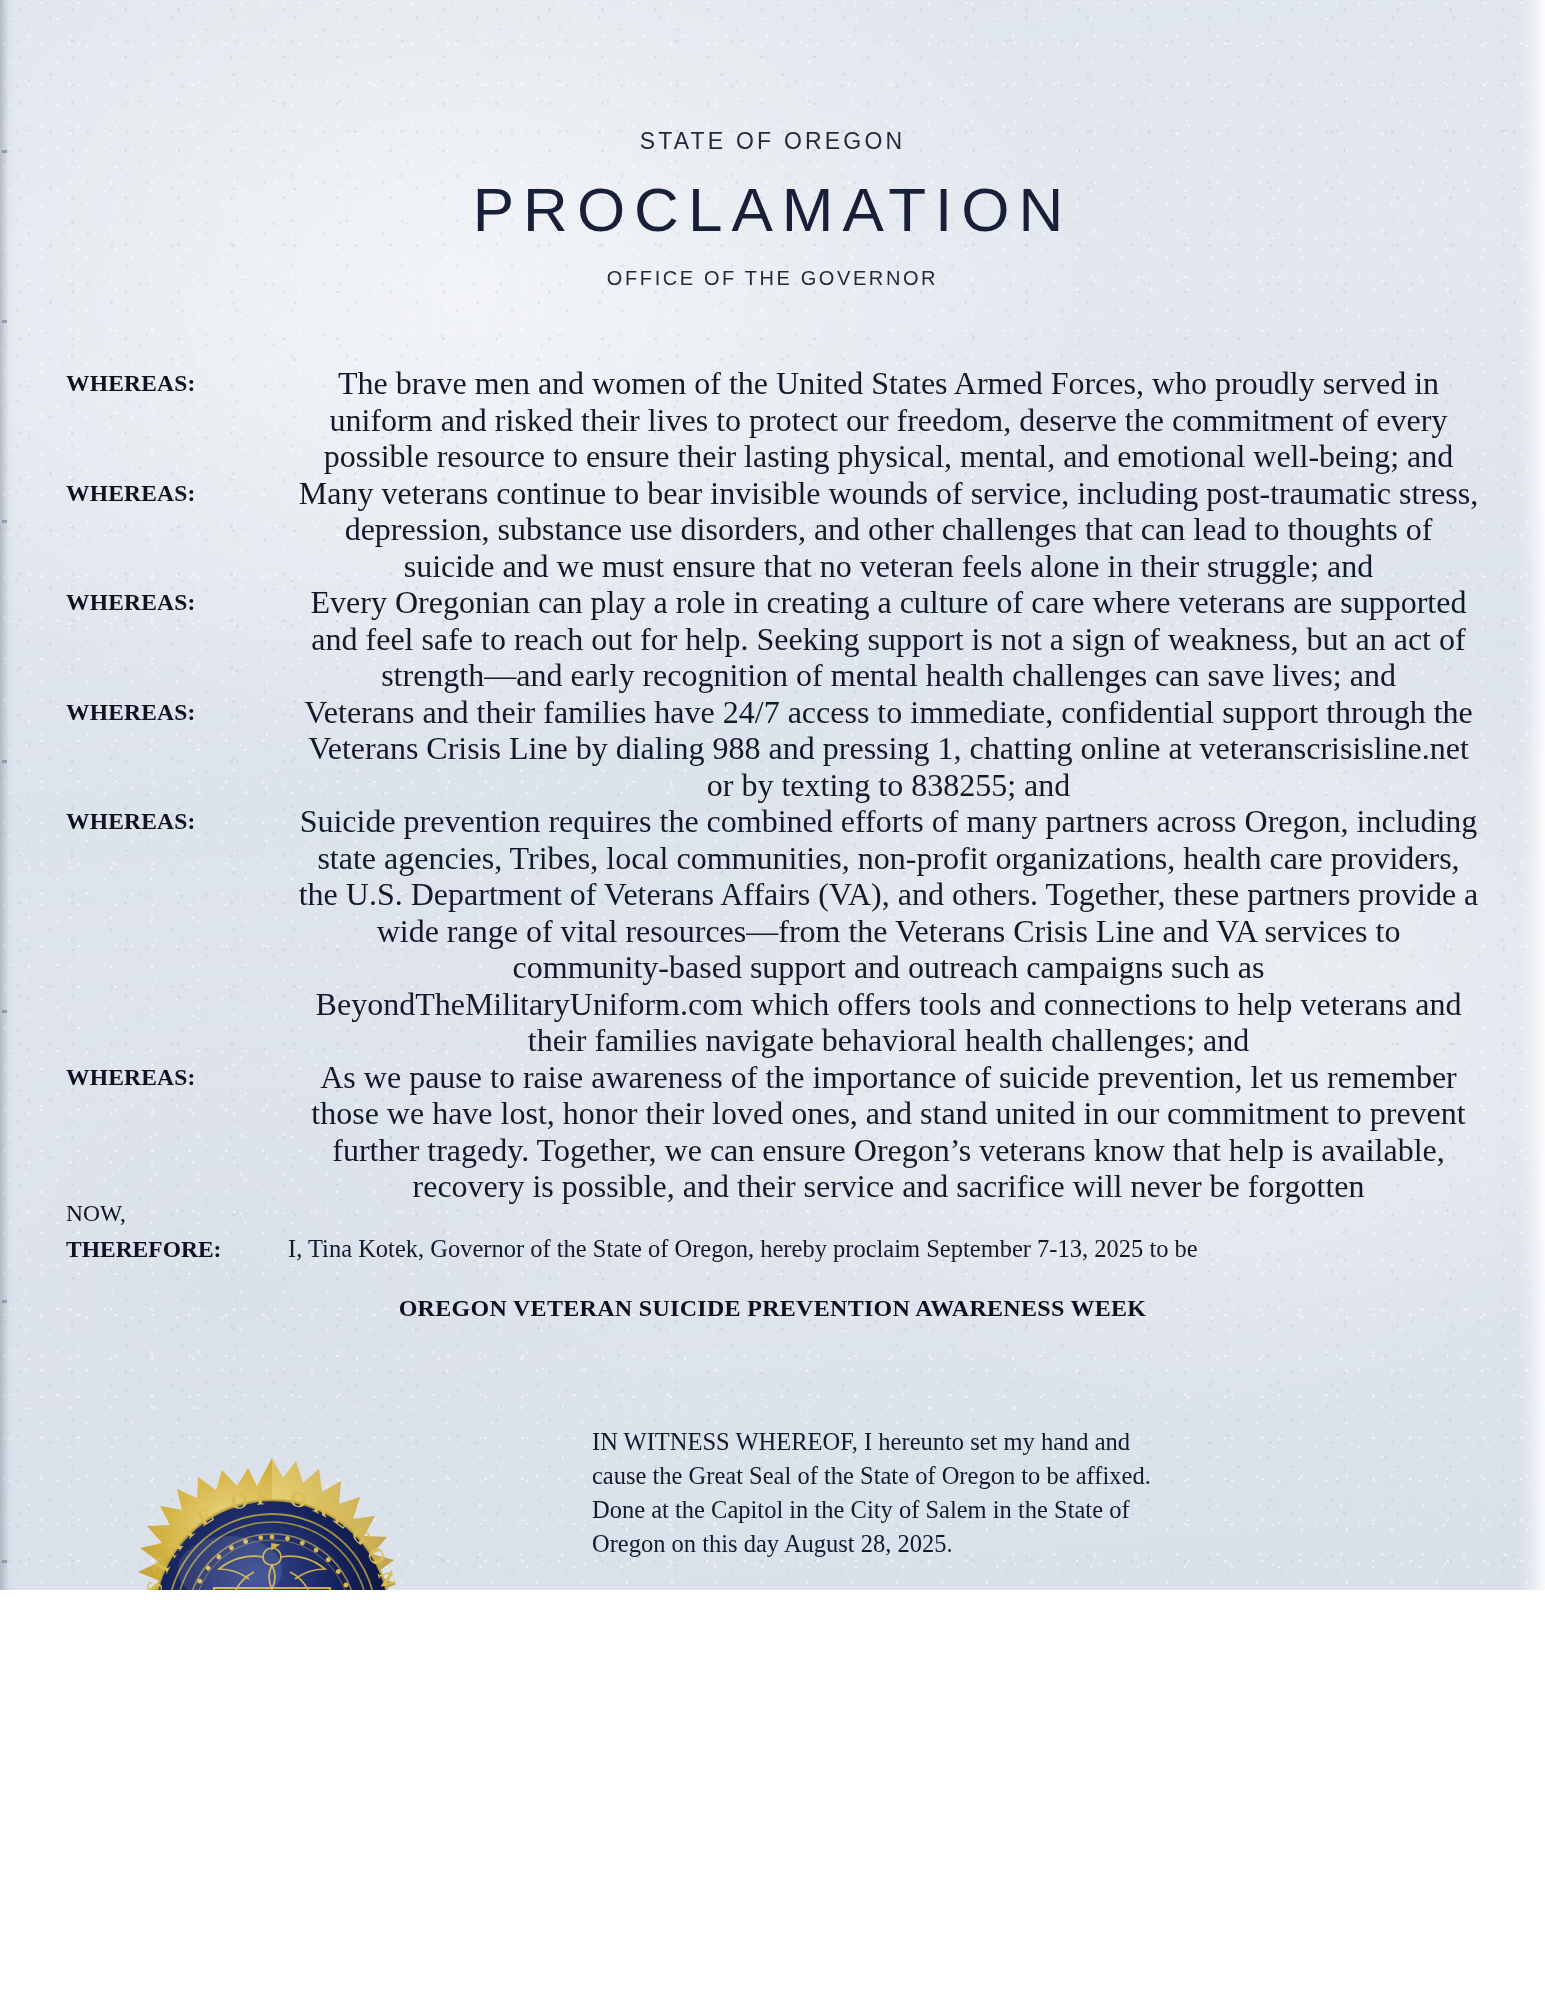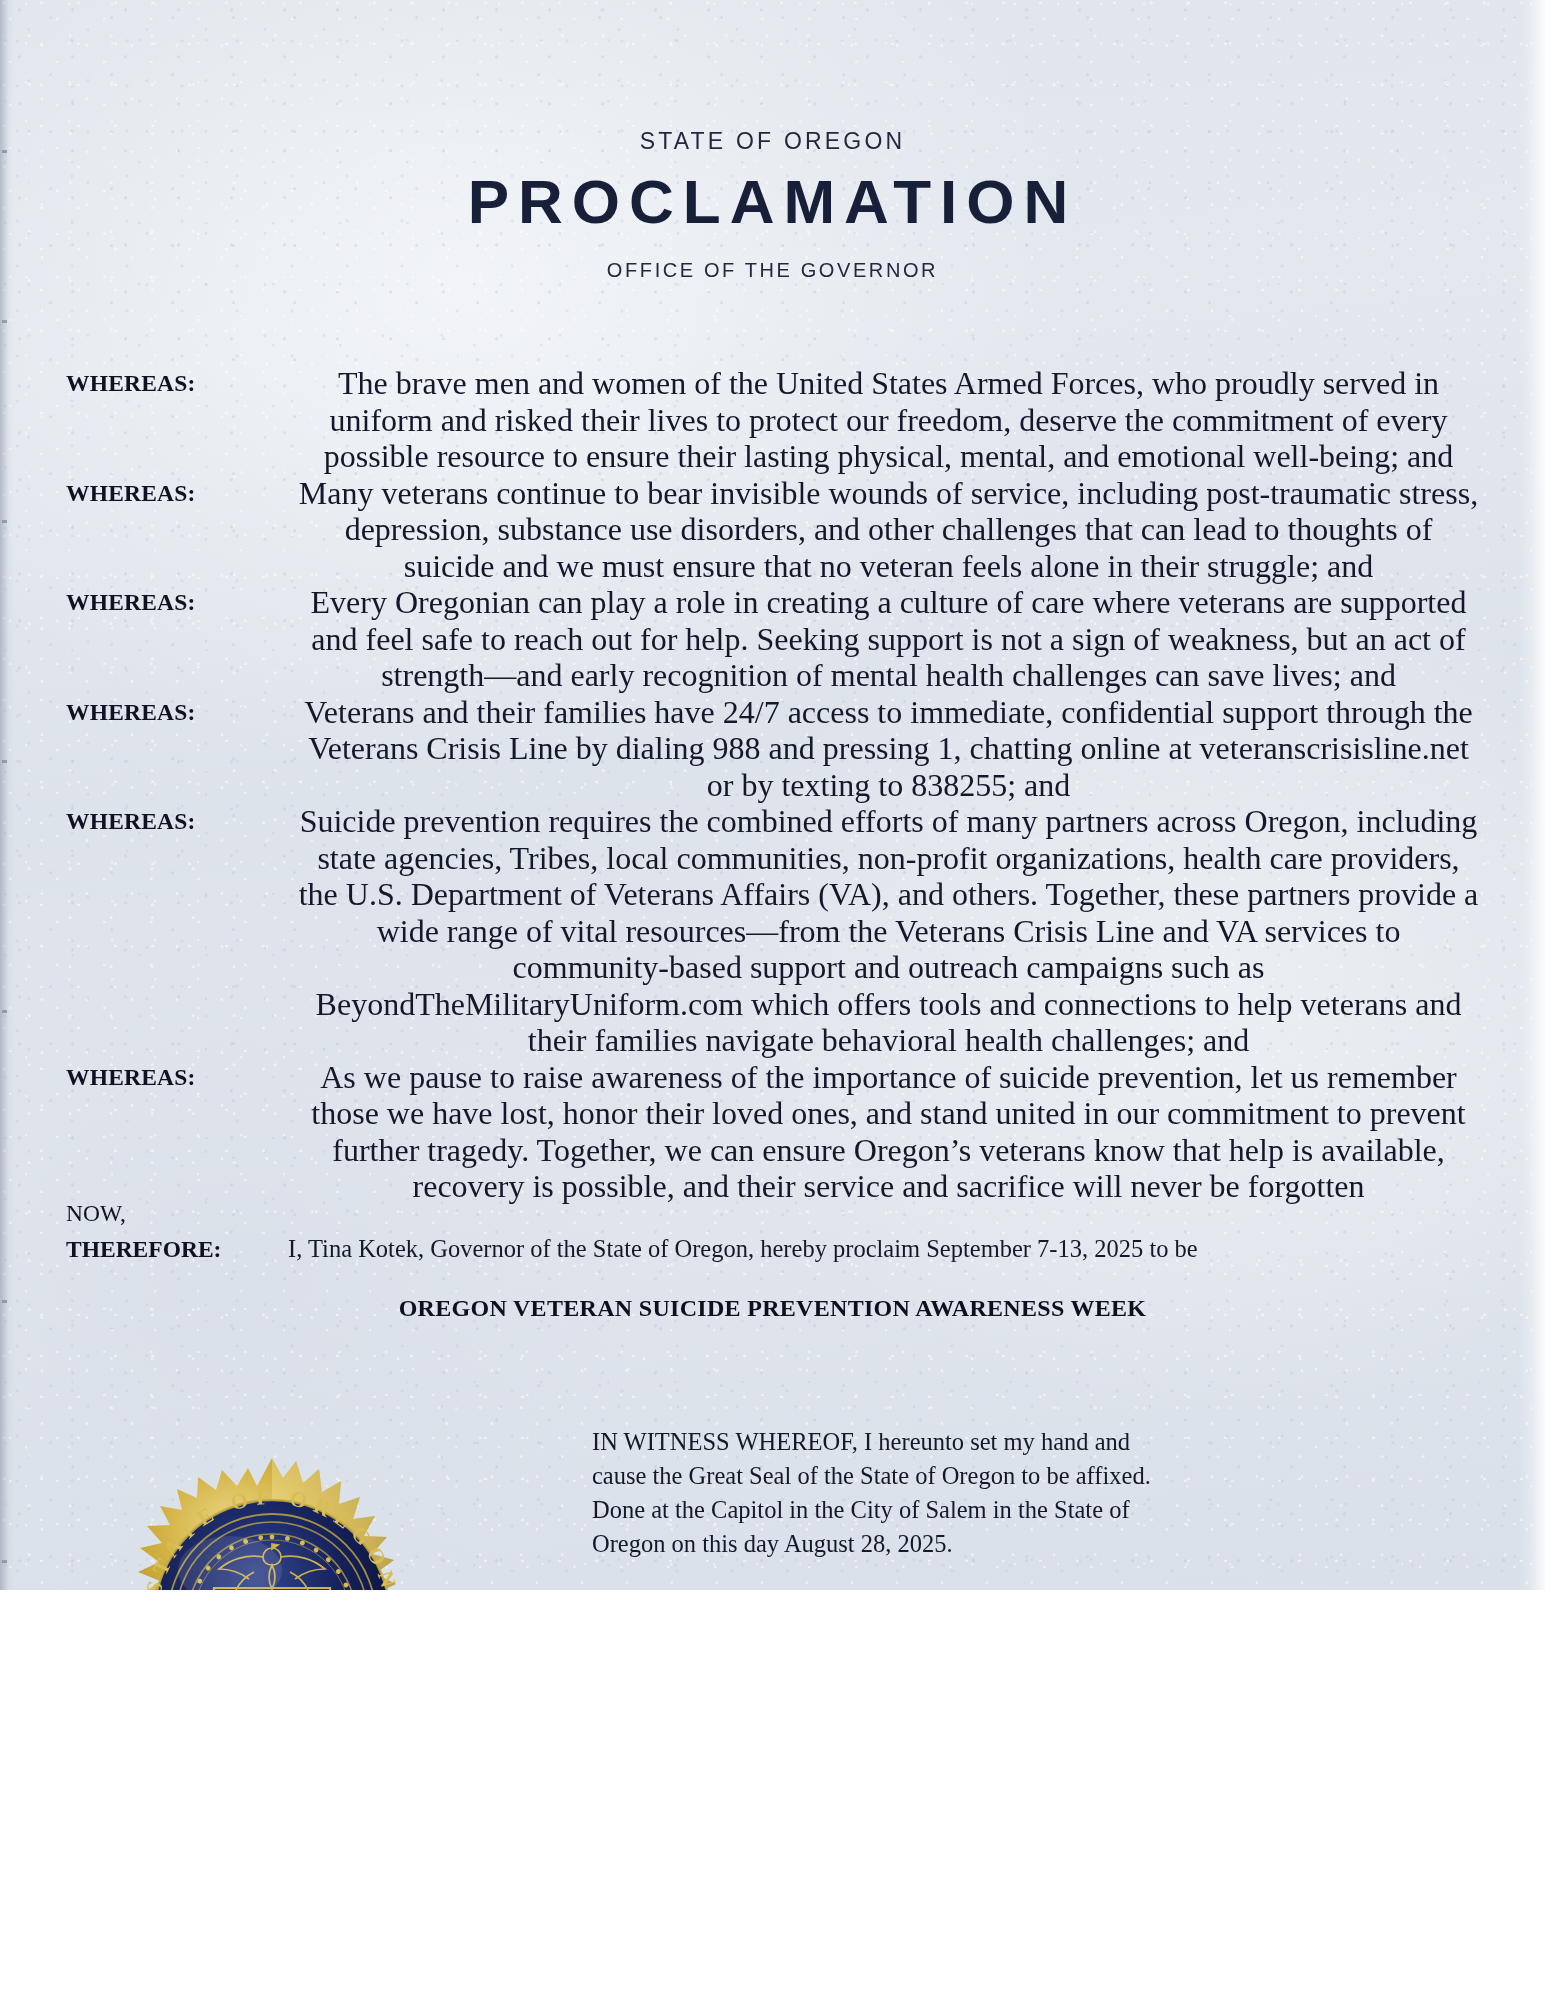--- a/index.html
+++ b/index.html
@@ -79,22 +79,22 @@
     font-size: 23px;
     letter-spacing: 3.2px;
     color: #22293f;
     font-weight: 400;
   }
   .hdr-title {
     font-family: "Liberation Sans", sans-serif;
     font-size: 62px;
     letter-spacing: 9px;
     color: #181f38;
-    font-weight: 700;
-    margin-top: 16px;
+    font-weight: 400;
+    margin-top: 24px;
     line-height: 1.0;
   }
   .hdr-office {
     font-family: "Liberation Sans", sans-serif;
     font-size: 20px;
     letter-spacing: 2.6px;
     color: #22293f;
     margin-top: 26px;
     font-weight: 400;
   }

